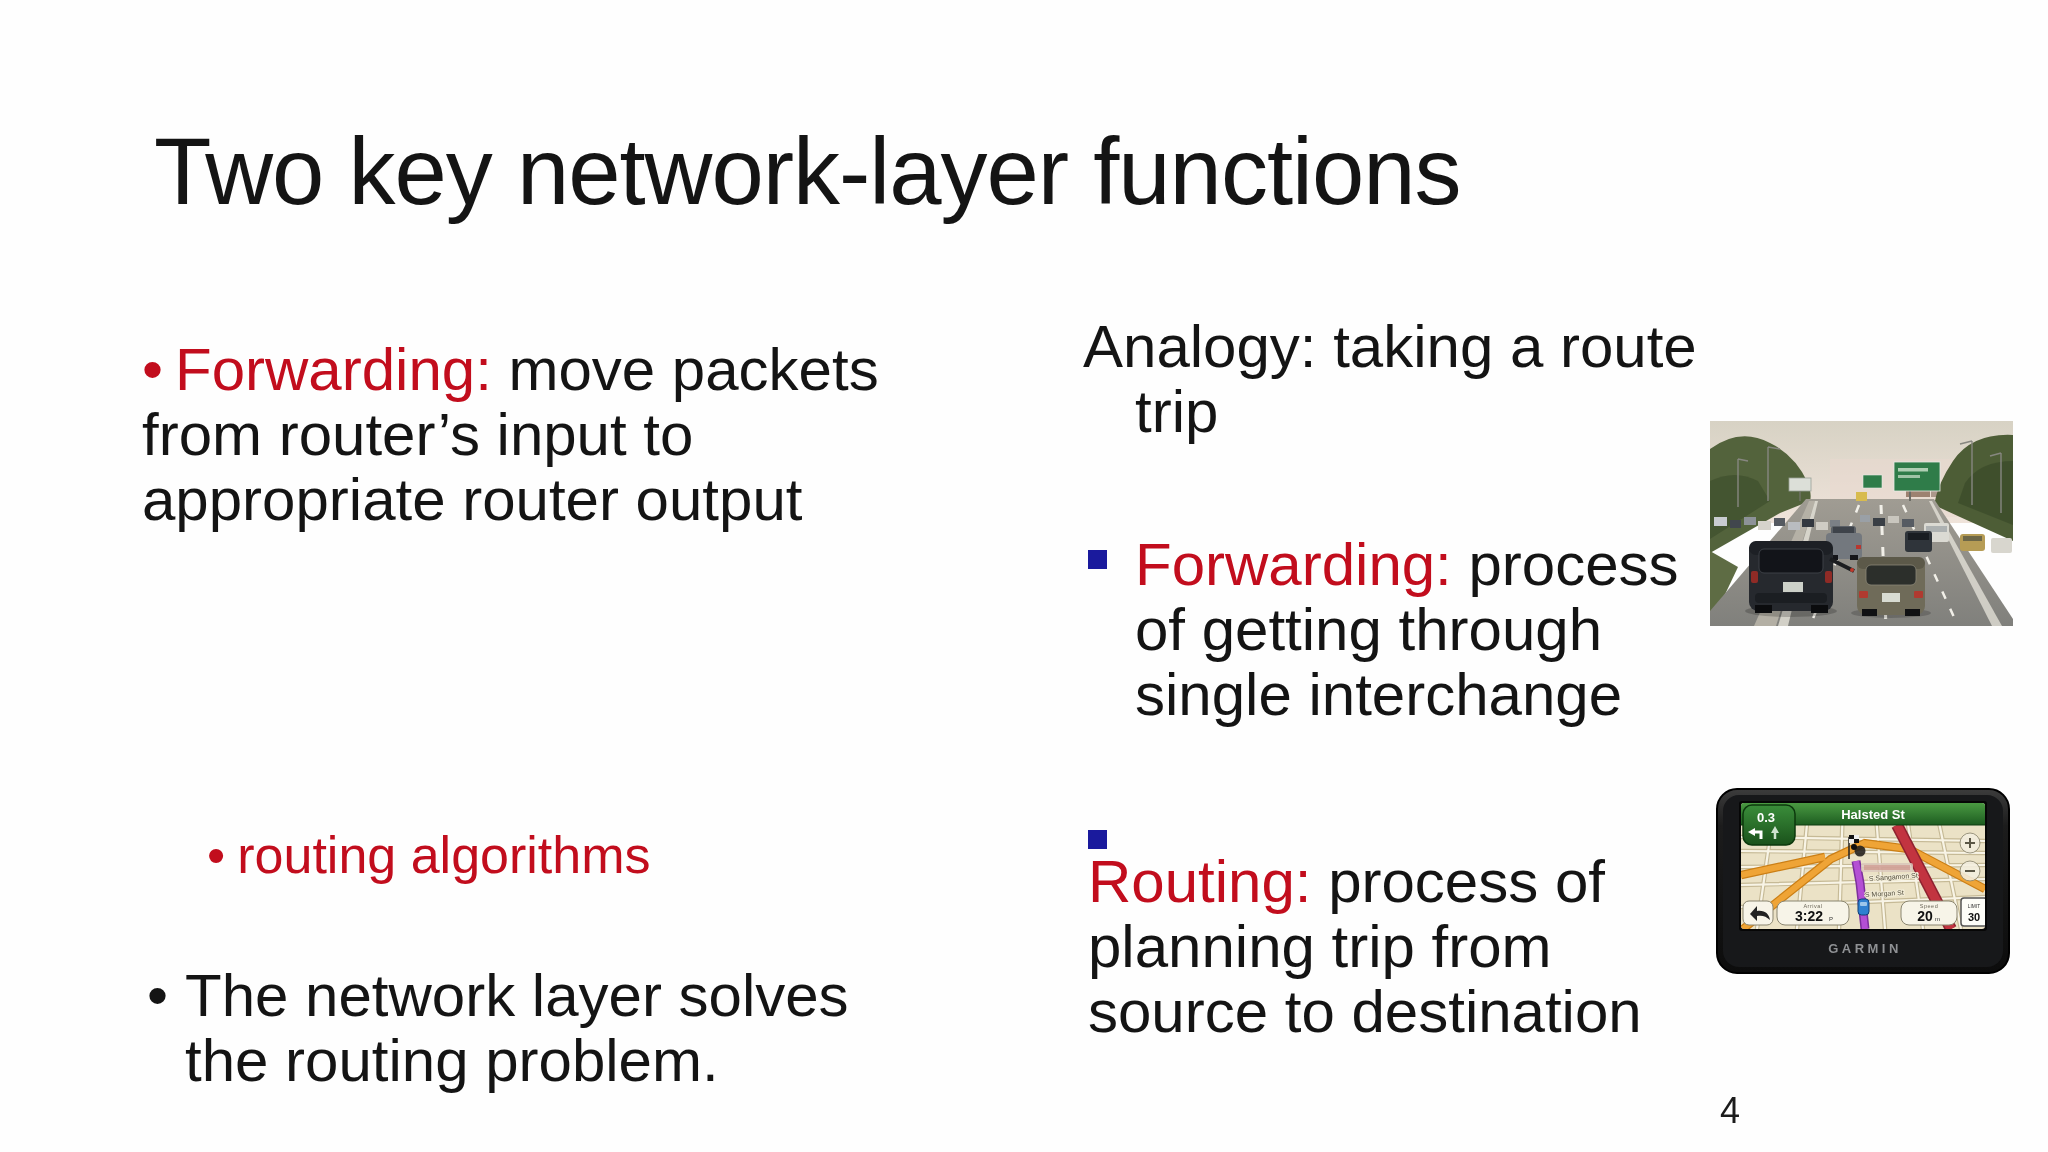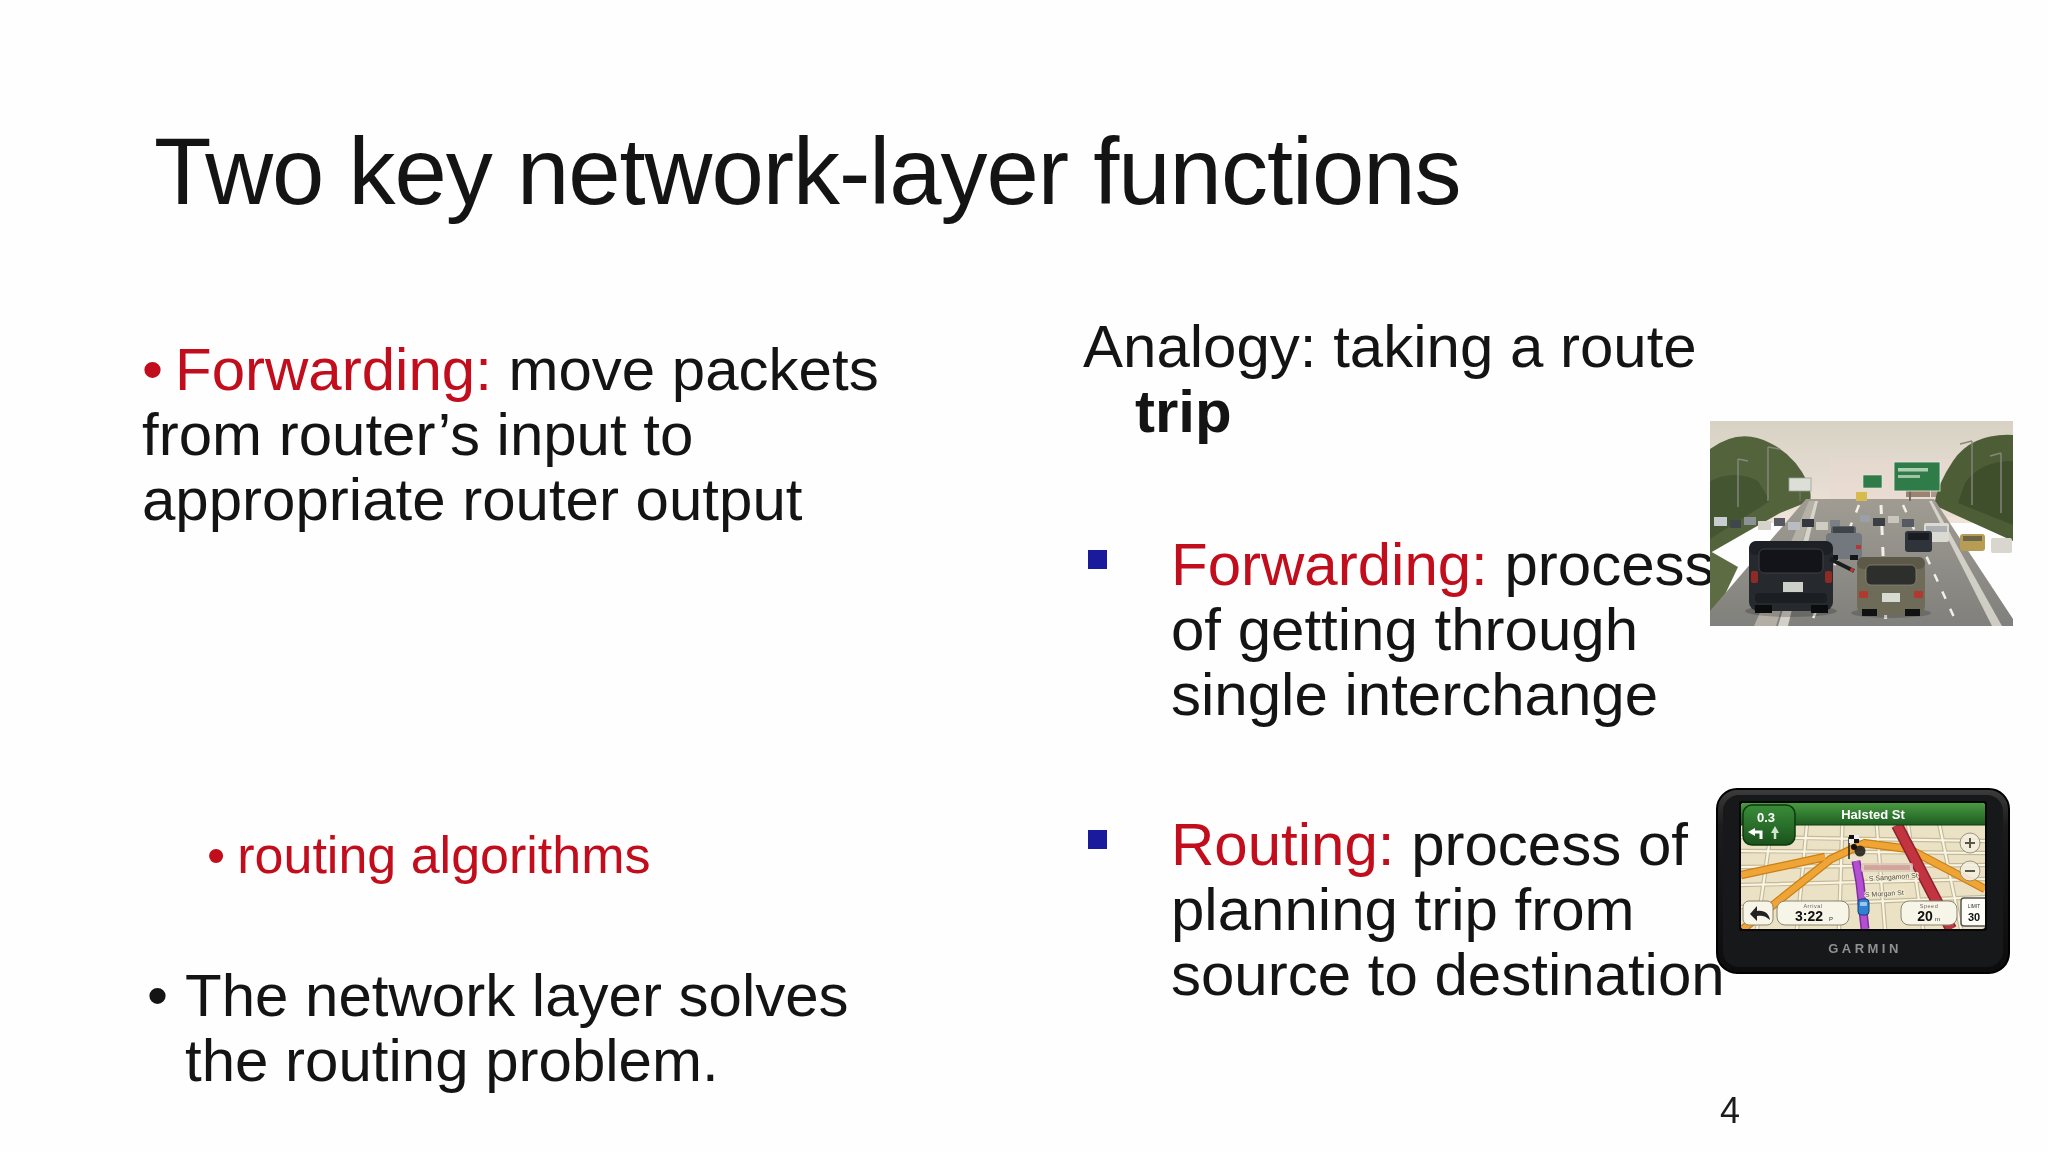--- a/index.html
+++ b/index.html
@@ -17,28 +17,28 @@
   .line { white-space:nowrap; }
   .red { color:var(--accent-red,#c20d1d); }
   .dot { margin-right:12px; }
   .b1 { left:142px; top:337px; }
   .b2 { left:142px; top:619px; }
   .sub { left:207px; top:827px; font-size:52px; line-height:56px; }
   .b3 { left:147px; top:963px; }
   .b3 .line { margin-left:38px; }
   .b3 .dot { position:absolute; left:0; top:0; margin:0; }
   .analogy { left:1083px; top:314px; }
-  .analogy .l2 { margin-left:52px;font-weight:bold; }
-  .item { display:flex;gap:36px; }
+  .analogy .l2 { margin-left:52px; }
+  .item { display:flex; }
   .sq {
     width:19px; height:19px; background:var(--bullet-blue,#1a1a9d);
     margin-top:18px; margin-right:28px; flex:none;
   }
   .fwd-item { left:1088px; top:532px; }
-  .rt-item  { left:1088px; top:812px; }
+  .rt-item  { left:1088px; top:812px;flex-direction:column; }
   .photo { position:absolute; display:block; }
   .highway { left:1710px; top:421px; width:303px; height:205px; }
   .gps     { left:1713px; top:787px; width:300px; height:190px; }
   .pagenum { position:absolute; left:1720px; top:1090px; font-size:36px; color:#1c1c1c; }
   svg { font-family:"Liberation Sans", sans-serif; }
 </style>
 </head>
 <body>
 
 <div class="slide" style="--accent-red: #c20d1d; --bullet-blue: #1a1a9d;">

